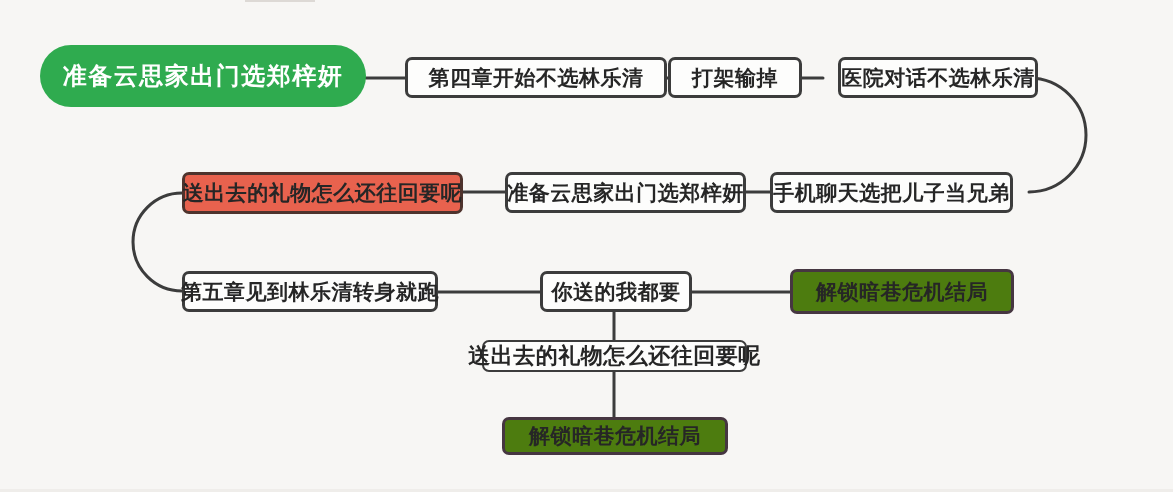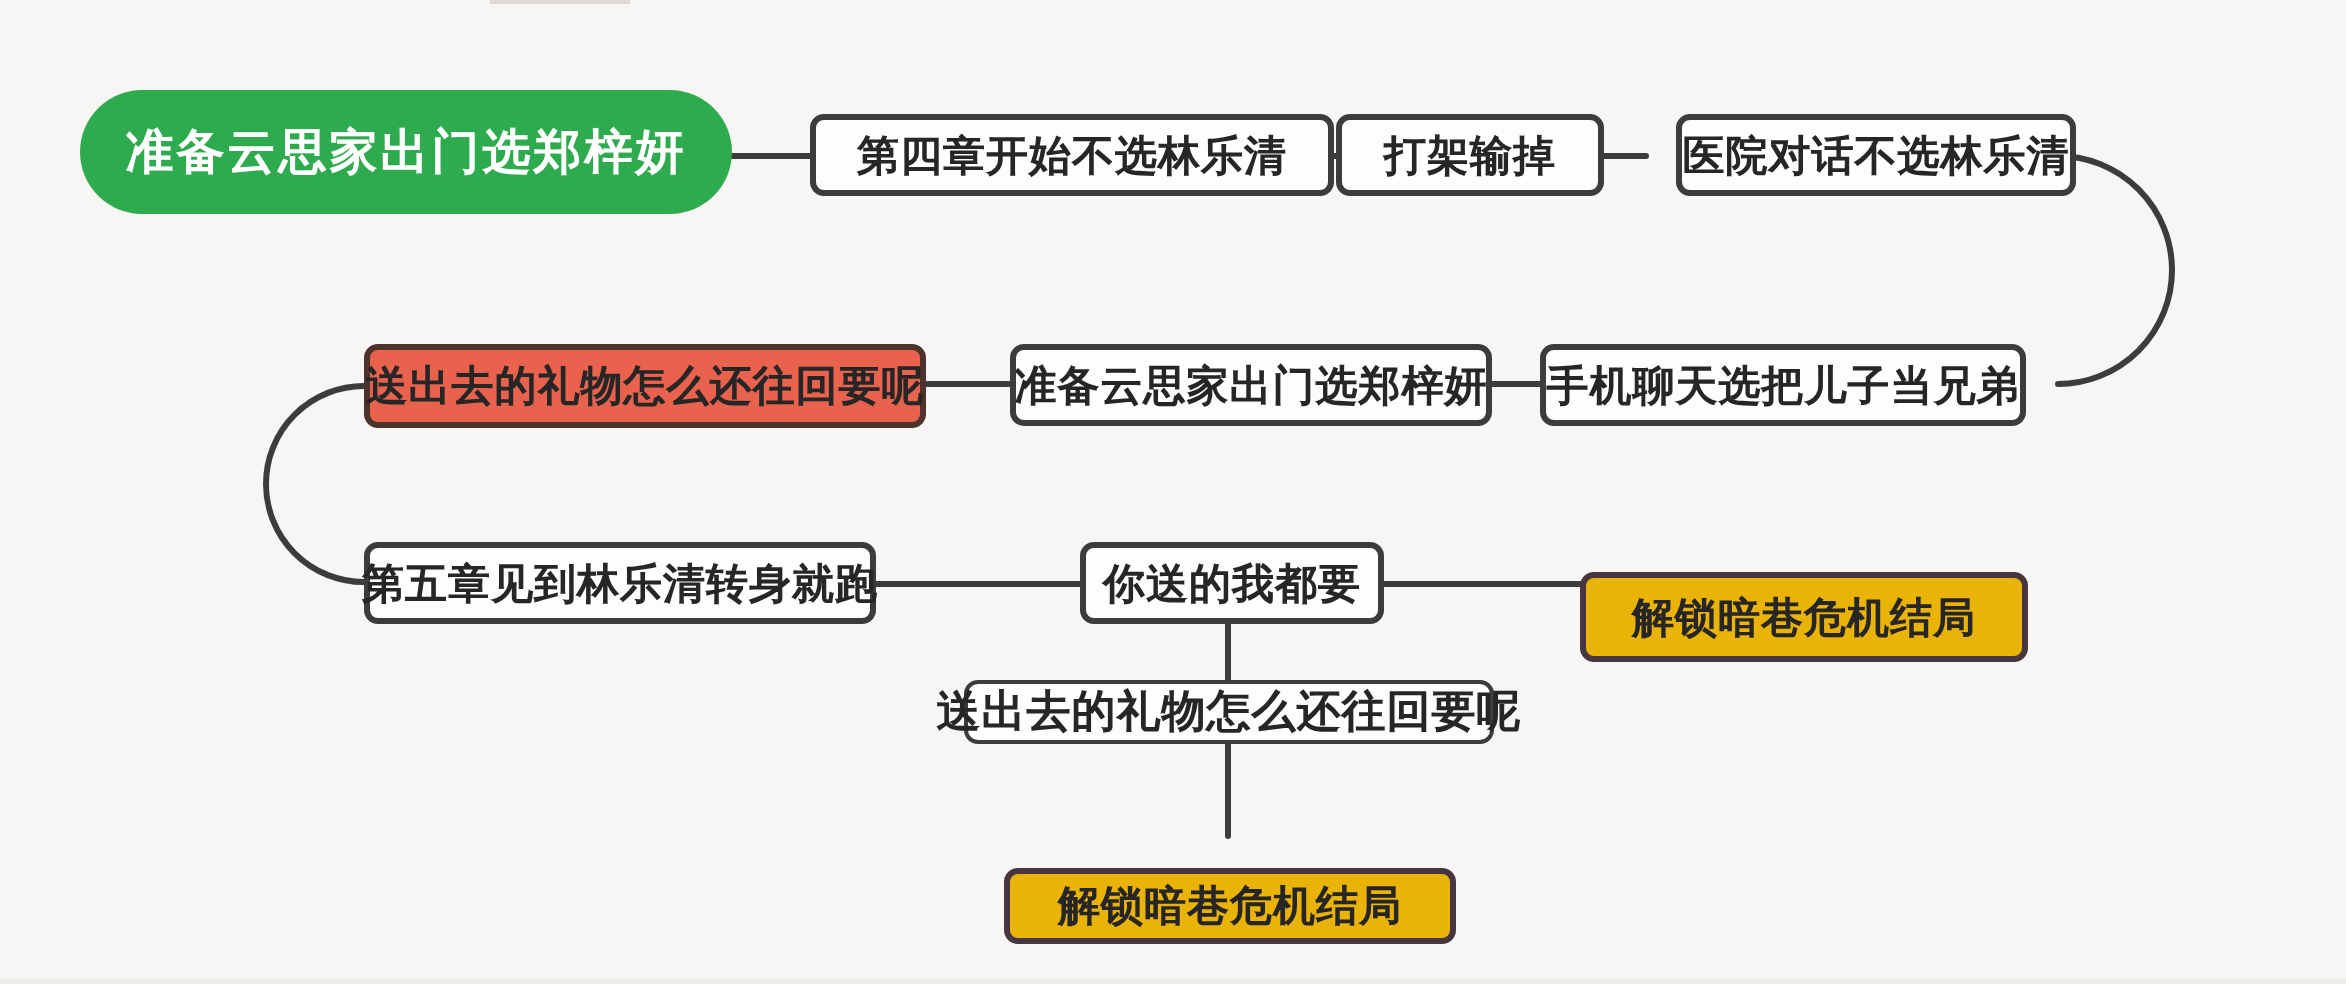--- a/index.html
+++ b/index.html
@@ -46,23 +46,22 @@
     border-radius: 32px;
     color: #ffffff;
     font-size: 24px;
     letter-spacing: 1.5px;
   }
   .node.red {
     background: #e8624e;
     border-color: #4e332d;
   }
   .node.purple {
-    background: #eab308;
+    background: #4d7c0f;
     border-color: #463641;
-    margin-top: 17px;
   }
   
   #node-root        { left: 40px;  top: 45px;  width: 326px; height: 62px; }
   #node-step1       { left: 405px; top: 57px;  width: 262px; height: 41px; }
   #node-step2       { left: 668px; top: 57px;  width: 134px; height: 41px; }
   #node-step3       { left: 838px; top: 57px;  width: 200px; height: 41px; }
   #node-step4       { left: 770px; top: 172px; width: 243px; height: 41px; }
   #node-step5       { left: 505px; top: 172px; width: 241px; height: 41px; }
   #node-step6       { left: 182px; top: 172px; width: 281px; height: 42px; }
   #node-step7       { left: 182px; top: 271px; width: 256px; height: 41px; }

